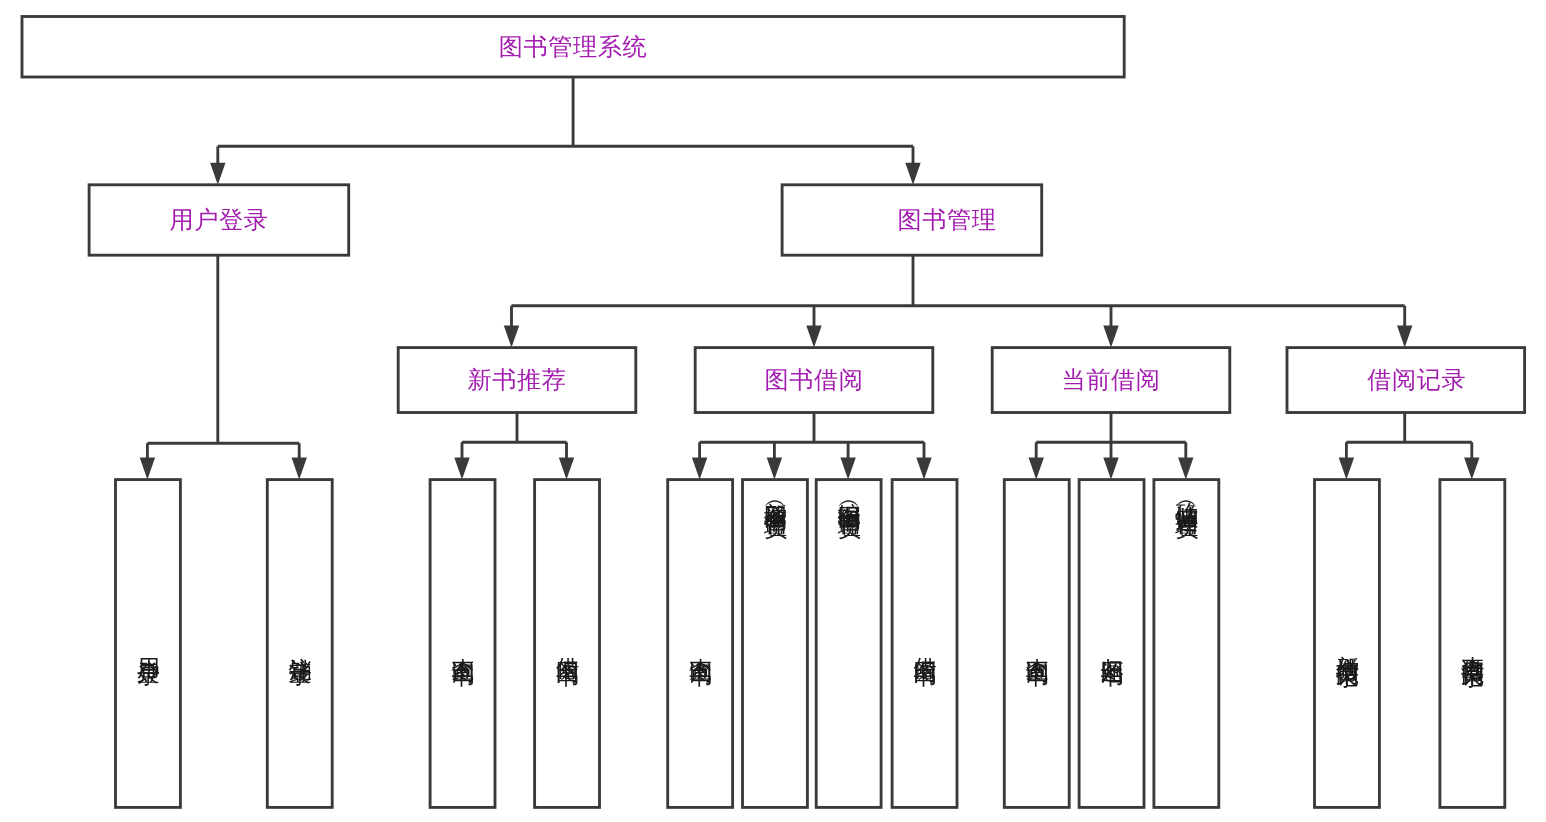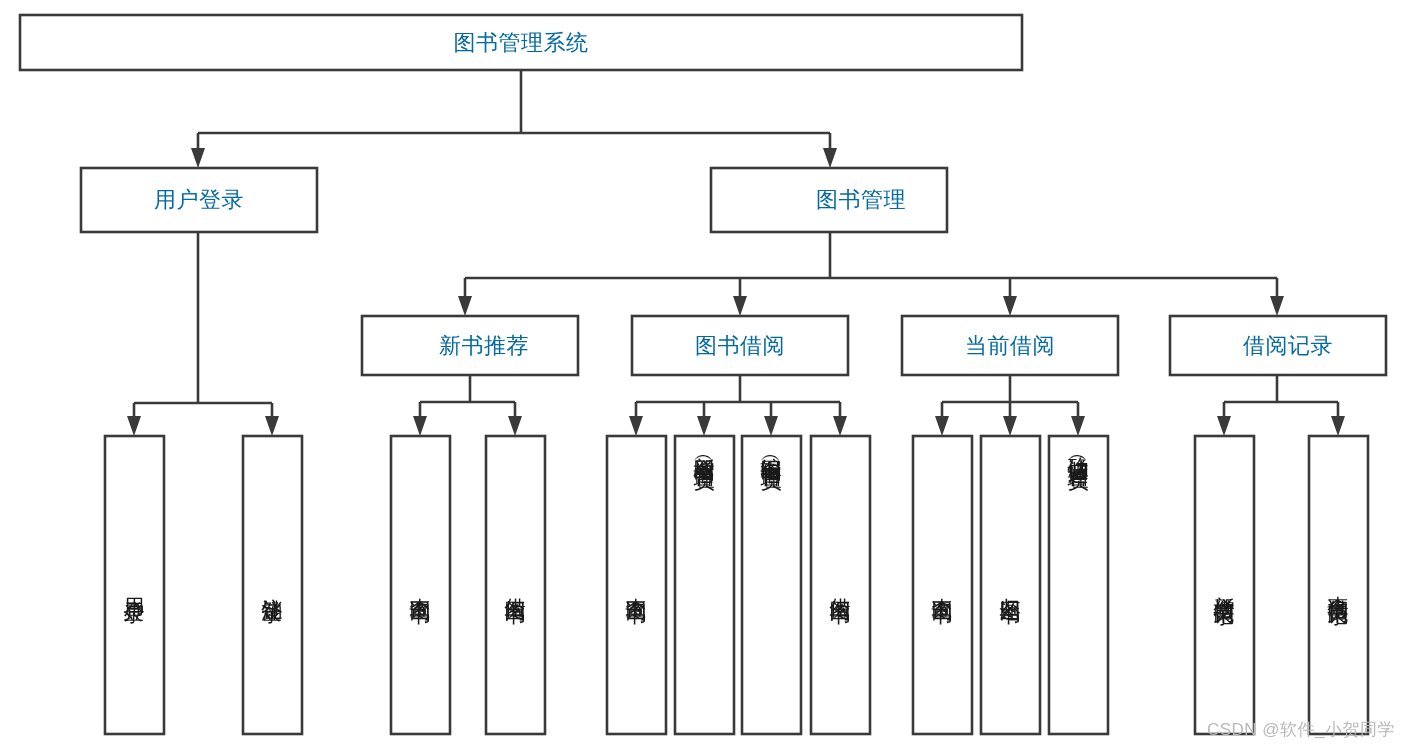--- a/index.html
+++ b/index.html
@@ -61,21 +61,21 @@
   .hlabel-wrap {
     position: absolute;
     display: flex;
     align-items: center;
     justify-content: center;
     pointer-events: none;
   }
   .hlabel-text {
     font-family: "Liberation Sans", "DejaVu Sans", sans-serif;
     font-size: 22px;
-    color: #0369a1;
+    color: #a21caf;
     white-space: nowrap;
     letter-spacing: 0.5px;
   }
   #watermark {
     position: absolute;
     right: 10px;
     bottom: 6px;
     font-family: "Liberation Sans", "DejaVu Sans", sans-serif;
     font-size: 17px;
     color: #b9b9b9;
@@ -188,21 +188,21 @@
   </div>
 
   <div class="hlabel-wrap" style="left:81px; top:168px; width:236px; height:64px;">
     <span class="hlabel-text">用户登录</span>
   </div>
 
   <div class="hlabel-wrap" style="left:711px; top:168px; width:236px; height:64px;padding-left:32px;">
     <span class="hlabel-text">图书管理</span>
   </div>
 
-  <div class="hlabel-wrap" style="left:376px; top:316px; width:216px; height:59px;">
+  <div class="hlabel-wrap" style="left:362px; top:316px; width:216px; height:59px;">
     <span class="hlabel-text">新书推荐</span>
   </div>
 
   <div class="hlabel-wrap" style="left:632px; top:316px; width:216px; height:59px;border-radius:22px;">
     <span class="hlabel-text">图书借阅</span>
   </div>
 
   <div class="hlabel-wrap" style="left:902px; top:316px; width:216px; height:59px;">
     <span class="hlabel-text">当前借阅</span>
   </div>
@@ -256,15 +256,14 @@
   </div>
 
   <div class="vlabel-wrap" style="left:1195px; top:436px; width:59px; height:298px;">
     <span class="vlabel-text">新增借阅记录</span>
   </div>
 
   <div class="vlabel-wrap" style="left:1309px; top:436px; width:59px; height:298px;">
     <span class="vlabel-text">查询借阅记录</span>
   </div>
 
-  <div id="watermark">CSDN @软件_小贺同学</div>
 
 </div>
 
 </body></html>

